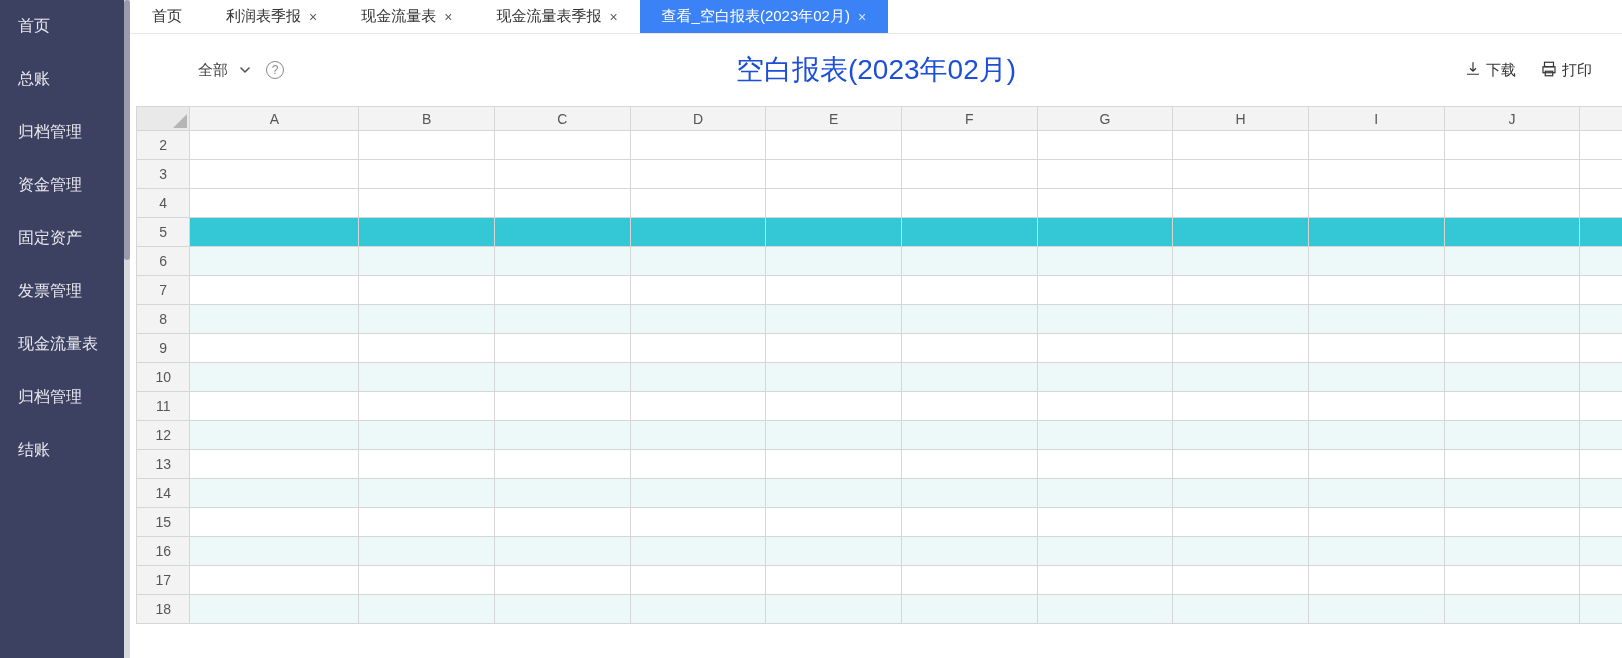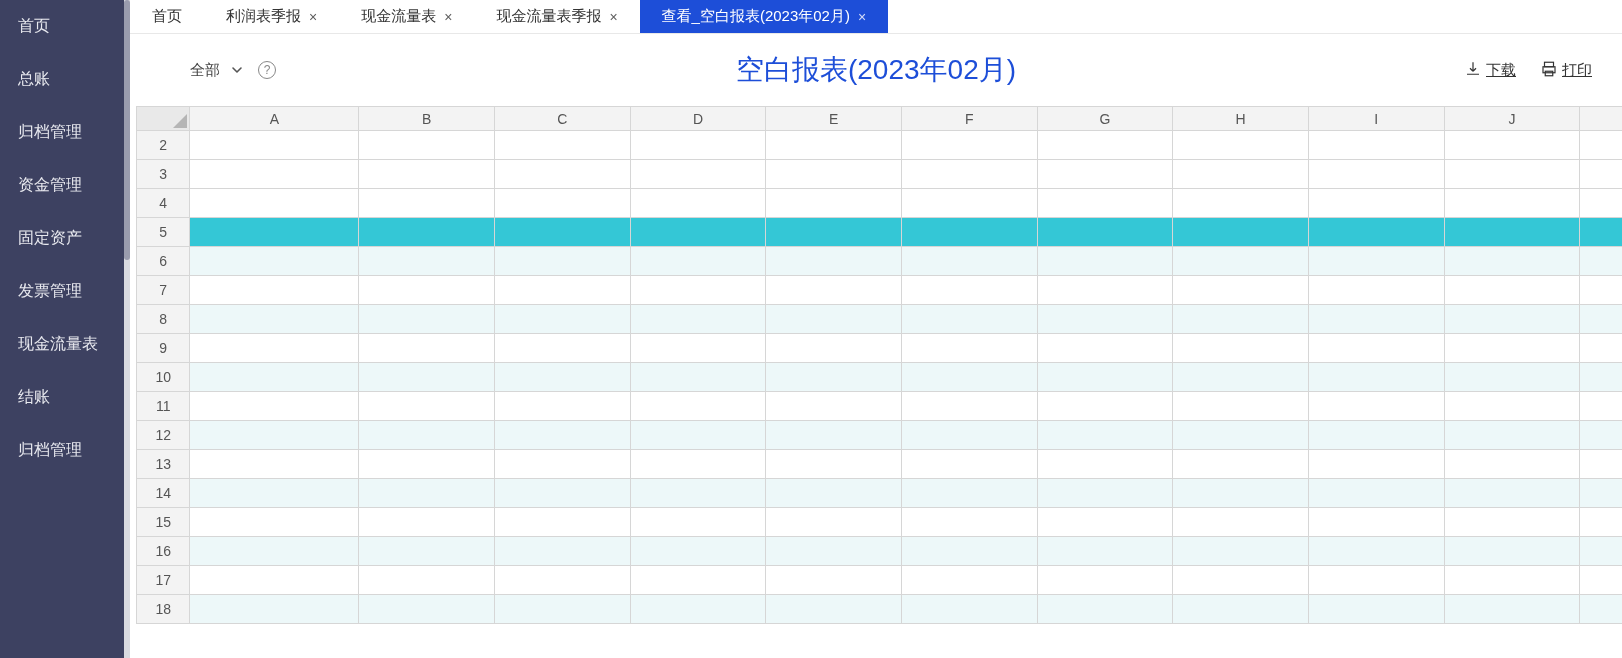--- a/index.html
+++ b/index.html
@@ -66,40 +66,41 @@
 .tab {
   display: flex;
   align-items: center;
   padding: 0 22px;
   cursor: pointer;
   color: #333;
   gap: 6px;
   white-space: nowrap;
 }
 .tab.active {
-  background: #1d4ed8;
+  background: #3b82f6;
   color: #fff;
   justify-content: flex-end;
 }
 .tab-close { font-size: 14px; opacity: .8; margin-left: 2px; }
 
 
 .toolbar {
   display: flex;
   align-items: center;
   height: 72px;
   padding: 0 30px 0 60px;
   position: relative;
 }
 .toolbar-left {
   display: flex;
   align-items: center;
   gap: 10px;
   color: #444;
   font-size: 15px;
+  margin-left: 8px;
 }
 .chevron-down {
   width: 14px; height: 14px;
   display: inline-flex; align-items: center; justify-content: center;
 }
 .chevron-down svg { width: 12px; height: 12px; }
 .help-circle {
   width: 18px; height: 18px;
   border: 1.5px solid #888;
   border-radius: 50%;
@@ -114,21 +115,20 @@
   font-size: 28px;
   color: #1d4ed8;
 }
 .toolbar-right {
   margin-left: auto;
   display: flex;
   gap: 24px;
   align-items: center;
   color: #333;
   font-size: 15px;
-  text-decoration: underline;
 }
 .tool-btn {
   display: inline-flex;
   align-items: center;
   gap: 4px;
   cursor: pointer;
 }
 .tool-btn svg { width: 18px; height: 18px; stroke: #333; fill: none; stroke-width: 1.6; }
 
 
@@ -183,22 +183,22 @@
 <div class="app">
   <nav class="sidebar">
     <div class="sidebar-inner" id="sidebar-inner">
         <div class="sidebar-item">首页</div>
         <div class="sidebar-item">总账</div>
         <div class="sidebar-item">归档管理</div>
         <div class="sidebar-item">资金管理</div>
         <div class="sidebar-item">固定资产</div>
         <div class="sidebar-item">发票管理</div>
         <div class="sidebar-item">现金流量表</div>
+        <div class="sidebar-item">归档管理</div>
         <div class="sidebar-item">结账</div>
-        <div class="sidebar-item">归档管理</div>
       </div>
     <div class="sidebar-scrollbar"></div>
   </nav>
 
   <div class="main">
     <div class="tabs" id="tabs">
         <div class="tab">
           <span>首页</span>
         </div>
         <div class="tab">

